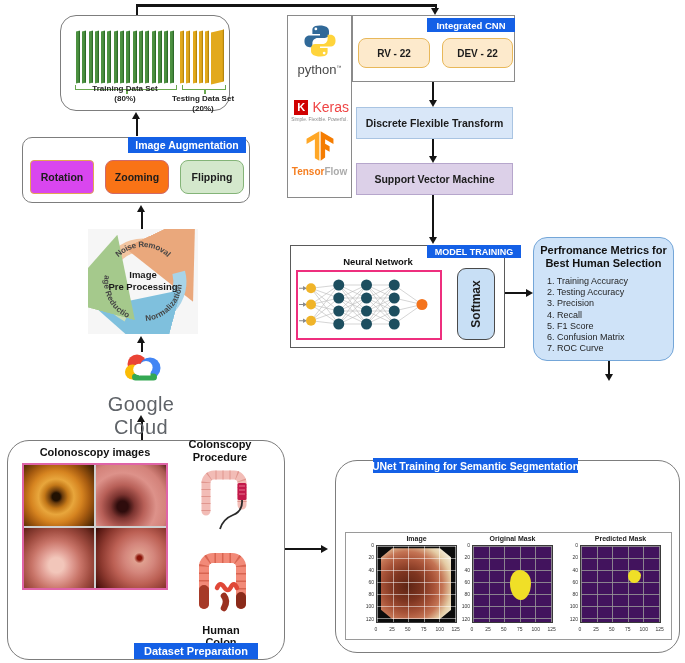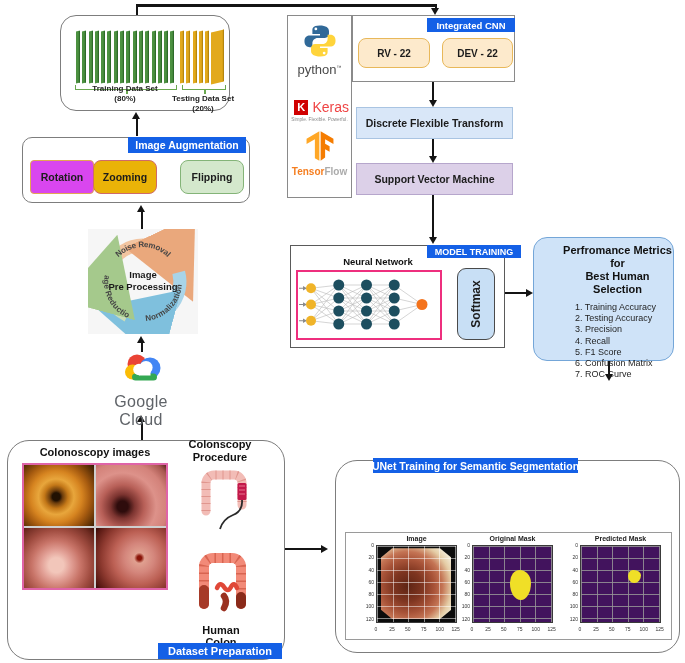--- a/index.html
+++ b/index.html
@@ -135,21 +135,21 @@
       <span>Training Data Set</span><br><span>(80%)</span>
     </div>
     <div class="splitlab" style="left:108px;top:78px;width:68px;">
       <span>Testing Data Set</span><br><span>(20%)</span>
     </div>
   </div>
 
   <div class="box round10" style="left:22px;top:137px;width:228px;height:66px;"></div>
   <div class="bluehdr" style="left:128px;top:137px;width:118px;height:16px;font-size:10.5px;">Image Augmentation</div>
   <div class="pill" style="left:30px;top:160px;width:64px;height:34px;background:#d946ef;border:1.4px solid #e2a653;border-radius:4px;font-size:10.5px;">Rotation</div>
-  <div class="pill" style="left:93px;top:160px;width:64px;height:34px;background:#eab308;border:1.4px solid #cf6a6a;border-radius:8px;font-size:10.5px;">Zooming</div>
+  <div class="pill" style="left:105px;top:160px;width:64px;height:34px;background:#f97316;border:1.4px solid #cf6a6a;border-radius:8px;font-size:10.5px;">Zooming</div>
   <div class="pill" style="left:180px;top:160px;width:64px;height:34px;background:#d4e8cc;border:1.4px solid #84b478;border-radius:8px;font-size:10.5px;">Flipping</div>
 
   <div class="abs" style="left:88px;top:229px;width:110px;height:105px;background:#f6f6f6;">
     <svg width="110" height="105" viewBox="0 0 110 105">
       <defs>
         <marker id="mO" markerWidth="6" markerHeight="6" refX="3" refY="3" orient="auto">
             <path d="M0 0 L6 3 L0 6 z" fill="#eaa87c"></path>
           </marker>
         <marker id="mB" markerWidth="6" markerHeight="6" refX="3" refY="3" orient="auto">
             <path d="M0 0 L6 3 L0 6 z" fill="#7fc0dd"></path>
@@ -182,21 +182,21 @@
     <svg width="40" height="32" viewBox="0 0 40 32">
       <circle cx="16" cy="13" r="9.5" fill="#EA4335"></circle>
       <circle cx="11.5" cy="21" r="7.5" fill="#FBBC05"></circle>
       <circle cx="29" cy="17" r="10.5" fill="#4285F4"></circle>
       <rect x="11" y="22.5" width="25" height="7" rx="3.5" fill="#34A853"></rect>
       <circle cx="18" cy="18.5" r="5.8" fill="#fff"></circle>
       <circle cx="25" cy="16.5" r="6.6" fill="#fff"></circle>
       <rect x="18" y="18" width="11.5" height="6.5" fill="#fff"></rect>
     </svg>
   </div>
-  <div class="abs" style="left:91px;top:393px;width:100px;text-align:center;font-size:16px;color:#5f6368;letter-spacing:.3px;">Google Cloud</div>
+  <div class="abs" style="left:91px;top:393px;width:100px;text-align:center;font-size:20px;color:#5f6368;letter-spacing:.3px;">Google Cloud</div>
 
   <div class="box" style="left:287px;top:15px;width:65px;height:183px;border-color:#8a8a8a;">
     <div class="abs" style="left:13px;top:6px;width:38px;height:38px;">
       <svg width="38" height="38" viewBox="0 0 110 110">
         <path d="M54 10 c-22 0-21 10-21 16 v9 h22 v4 H25 c-7 0-15 4-15 17 0 13 8 17 15 17 h8 V61 c0-8 7-15 15-15 h21 c7 0 12-5 12-12 V26 c0-9-8-16-27-16 z" fill="#306998"></path>
         <circle cx="43" cy="20" r="4" fill="#fff"></circle>
         <path d="M56 100 c22 0 21-10 21-16 v-9 H55 v-4 h30 c7 0 15-4 15-17 0-13-8-17-15-17 h-8 v12 c0 8-7 15-15 15 H41 c-7 0-12 5-12 12 v8 c0 9 8 16 27 16 z" fill="#FFD43B"></path>
         <circle cx="67" cy="90" r="4" fill="#fff"></circle>
       </svg>
     </div>
@@ -300,21 +300,21 @@
         <circle cx="96.25" cy="26" r="5.5" fill="#1d4e5f"></circle>
         <circle cx="96.25" cy="39" r="5.5" fill="#1d4e5f"></circle>
         <circle cx="96.25" cy="52" r="5.5" fill="#1d4e5f"></circle>
         <circle cx="124" cy="32.5" r="5.5" fill="#f4731c"></circle>
       </svg>
   </div>
   <div class="pill" style="left:457px;top:268px;width:38px;height:72px;background:#c8dff5;border:1.4px solid #4a4a4a;border-radius:9px;">
     <span style="transform:rotate(-90deg);font-size:12px;font-weight:bold;white-space:nowrap;">Softmax</span>
   </div>
 
-  <div class="abs" style="left:533px;top:237px;width:141px;height:124px;background:#cfe3f8;border:1.4px solid #74a6d8;border-radius:14px;box-sizing:border-box;padding-left:28px;">
+  <div class="abs" style="left:533px;top:237px;width:141px;height:124px;background:#cfe3f8;border:1.4px solid #74a6d8;border-radius:14px;box-sizing:border-box;">
     <div style="margin-top:6px;text-align:center;font-size:11px;font-weight:bold;color:#111;line-height:13px;">
       <span>Perfromance Metrics for</span><br><span>Best Human Selection</span>
     </div>
     <div style="margin:6px 0 0 13px;">
         <div class="metric-item">1. Training Accuracy</div>
         <div class="metric-item">2. Testing Accuracy</div>
         <div class="metric-item">3. Precision</div>
         <div class="metric-item">4. Recall</div>
         <div class="metric-item">5. F1 Score</div>
         <div class="metric-item">6. Confusion Matrix</div>
@@ -350,21 +350,21 @@
     <svg width="60" height="66" viewBox="0 0 60 66">
       <path d="M12 56 V19 a9 9 0 0 1 9-9 h19 a9 9 0 0 1 9 9 v37" stroke="#f28a78" stroke-width="10" fill="none" stroke-linecap="round"></path>
       <path d="M12 56 V19 a9 9 0 0 1 9-9 h19 a9 9 0 0 1 9 9 v37" stroke="#d86450" stroke-width="10" fill="none" stroke-dasharray="1.5 6"></path>
       <path d="M12 56 V42" stroke="#a63a28" stroke-width="10" stroke-linecap="round"></path>
       <path d="M49 56 v-7" stroke="#8a2a1a" stroke-width="10" stroke-linecap="round"></path>
       <path d="M25 40 q3-7 7-1 t7 0 q3-6 6 1" stroke="#e04838" stroke-width="4.5" fill="none" stroke-linecap="round"></path>
       <path d="M32 48 q4 5 0 12" stroke="#9a3020" stroke-width="6.5" fill="none" stroke-linecap="round"></path>
     </svg>
   </div>
   <div class="abs" style="left:186px;top:624px;width:70px;text-align:center;font-size:11px;font-weight:bold;color:#111;">Human Colon</div>
-  <div class="bluehdr" style="left:134px;top:643px;width:124px;height:16px;font-size:11px;margin-left:24px;">Dataset Preparation</div>
+  <div class="bluehdr" style="left:134px;top:643px;width:124px;height:16px;font-size:11px;">Dataset Preparation</div>
 
   <div class="box round20" style="left:335px;top:460px;width:345px;height:193px;"></div>
   <div class="bluehdr" style="left:373px;top:458px;width:205px;height:15px;font-size:10.5px;">UNet Training for Semantic Segmentation</div>
 
   <div class="abs" style="left:345px;top:532px;width:327px;height:108px;background:#fff;border:1.4px solid #9a9a9a;box-sizing:border-box;">
     <div class="plot" style="left:12px;top:1px;">
       <div class="ptitle">Image</div>
       <div class="yticks">
           <span class="ytick" style="top: 0%;">0</span>
           <span class="ytick" style="top: 15.748%;">20</span>

